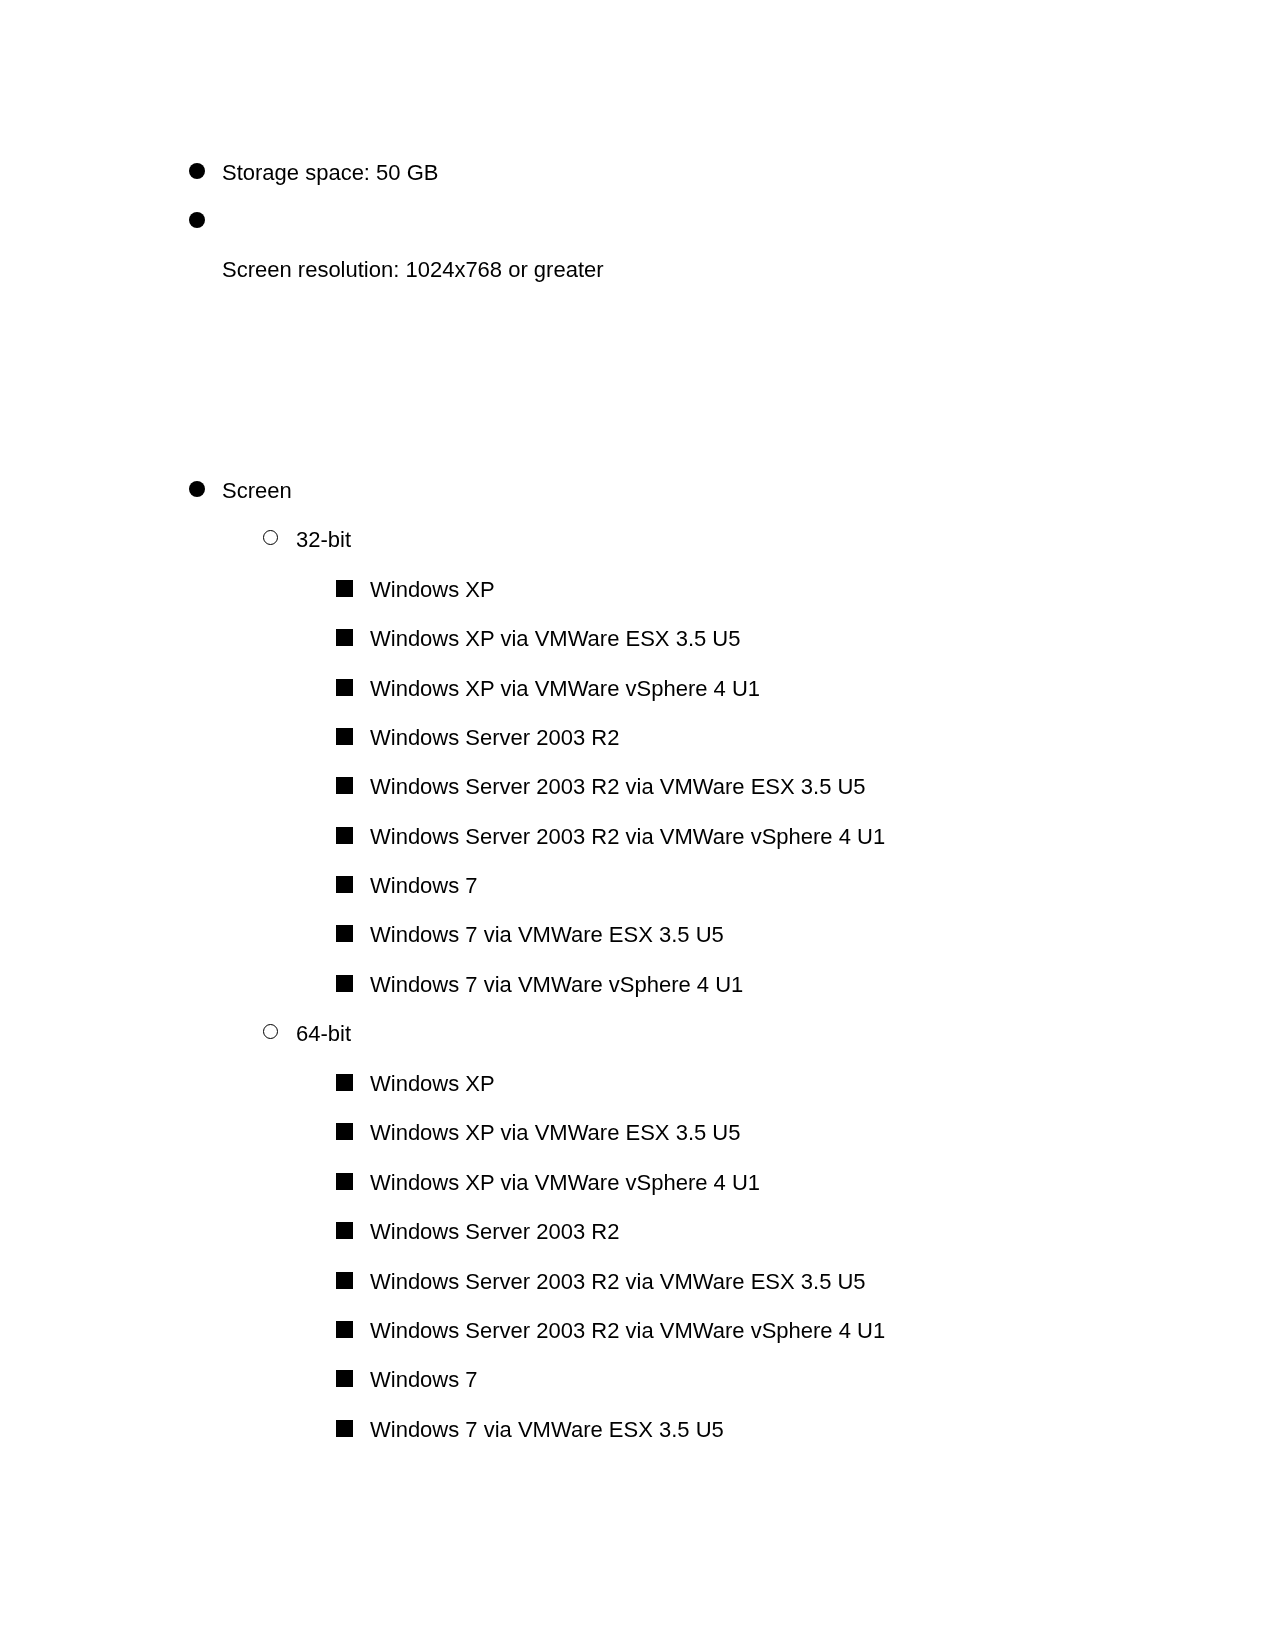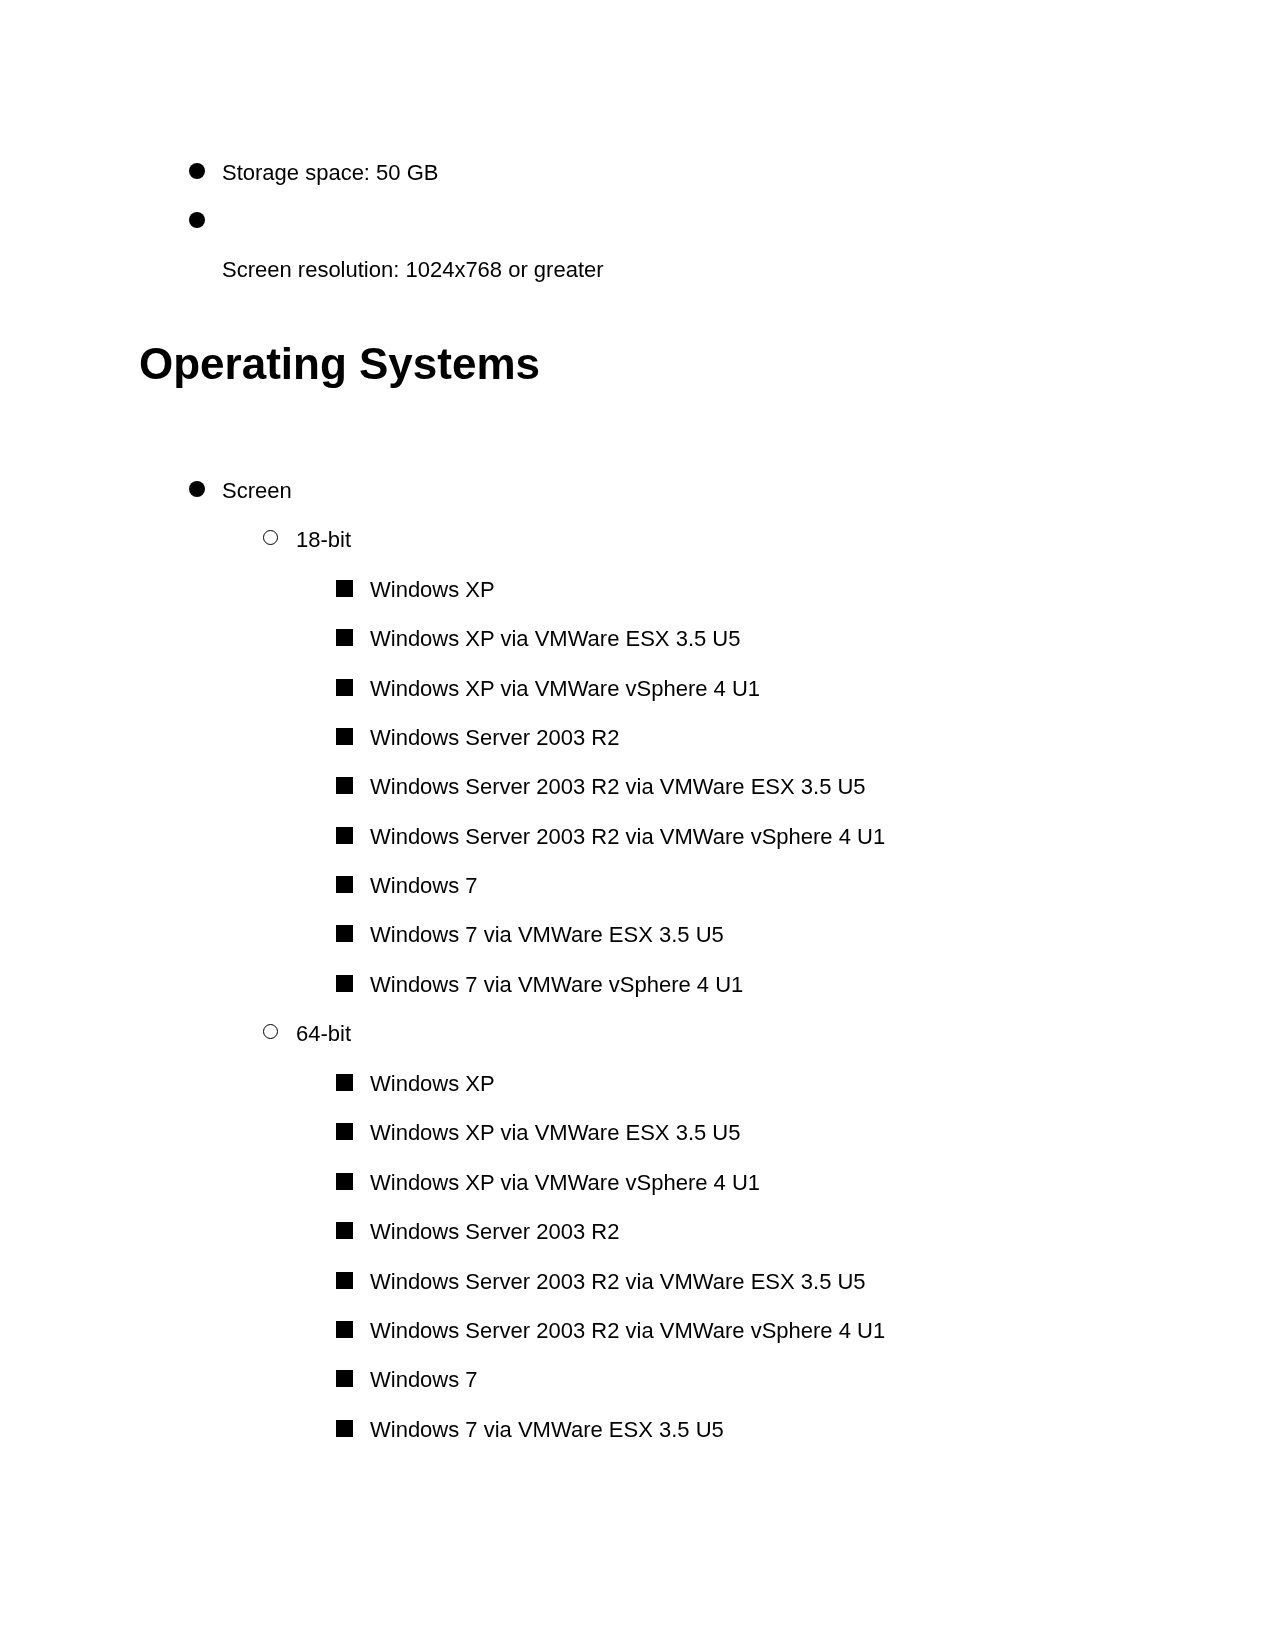--- a/index.html
+++ b/index.html
@@ -20,28 +20,27 @@
 <div class="page">
 
   <div>
     <div class="bullet disc" style="left:189px; top:163px;"></div>
     <div class="line" style="left:222px; top:160px;">Storage space: 50 GB</div>
 
     <div class="bullet disc" style="left:189px; top:212px;"></div>
     <div class="line" style="left:222px; top:209px;margin-top:48px;">Screen resolution: 1024x768 or greater</div>
   </div>
 
-  <div class="heading">Operating Systems</div>
 
   <div>
     <div class="bullet disc" style="left:189px; top:481px;"></div>
     <div class="line" style="left:222px; top:478px;">Screen</div>
 
     <div class="bullet circle" style="left:263px; top:530px;"></div>
-    <div class="line" style="left:296px; top:527px;">18-bit</div>
+    <div class="line" style="left:296px; top:527px;">32-bit</div>
 
     <div class="bullet square" style="left:336px; top:580px;"></div>
     <div class="line" style="left:370px; top:577px;">Windows XP</div>
 
     <div class="bullet square" style="left:336px; top:629px;"></div>
     <div class="line" style="left:370px; top:626px;">Windows XP via VMWare ESX 3.5 U5</div>
 
     <div class="bullet square" style="left:336px; top:679px;"></div>
     <div class="line" style="left:370px; top:676px;">Windows XP via VMWare vSphere 4 U1</div>
 

